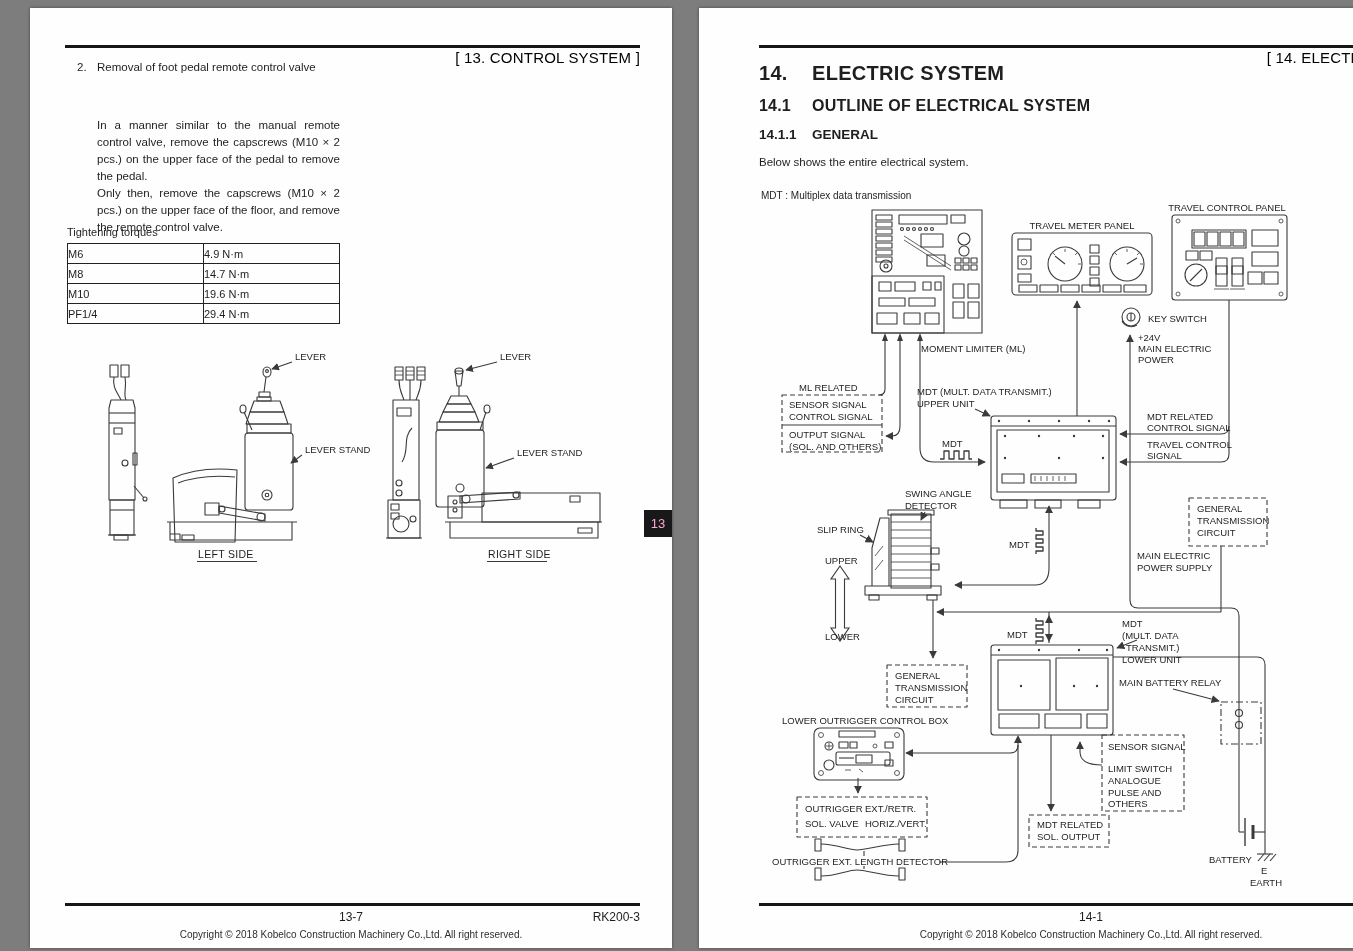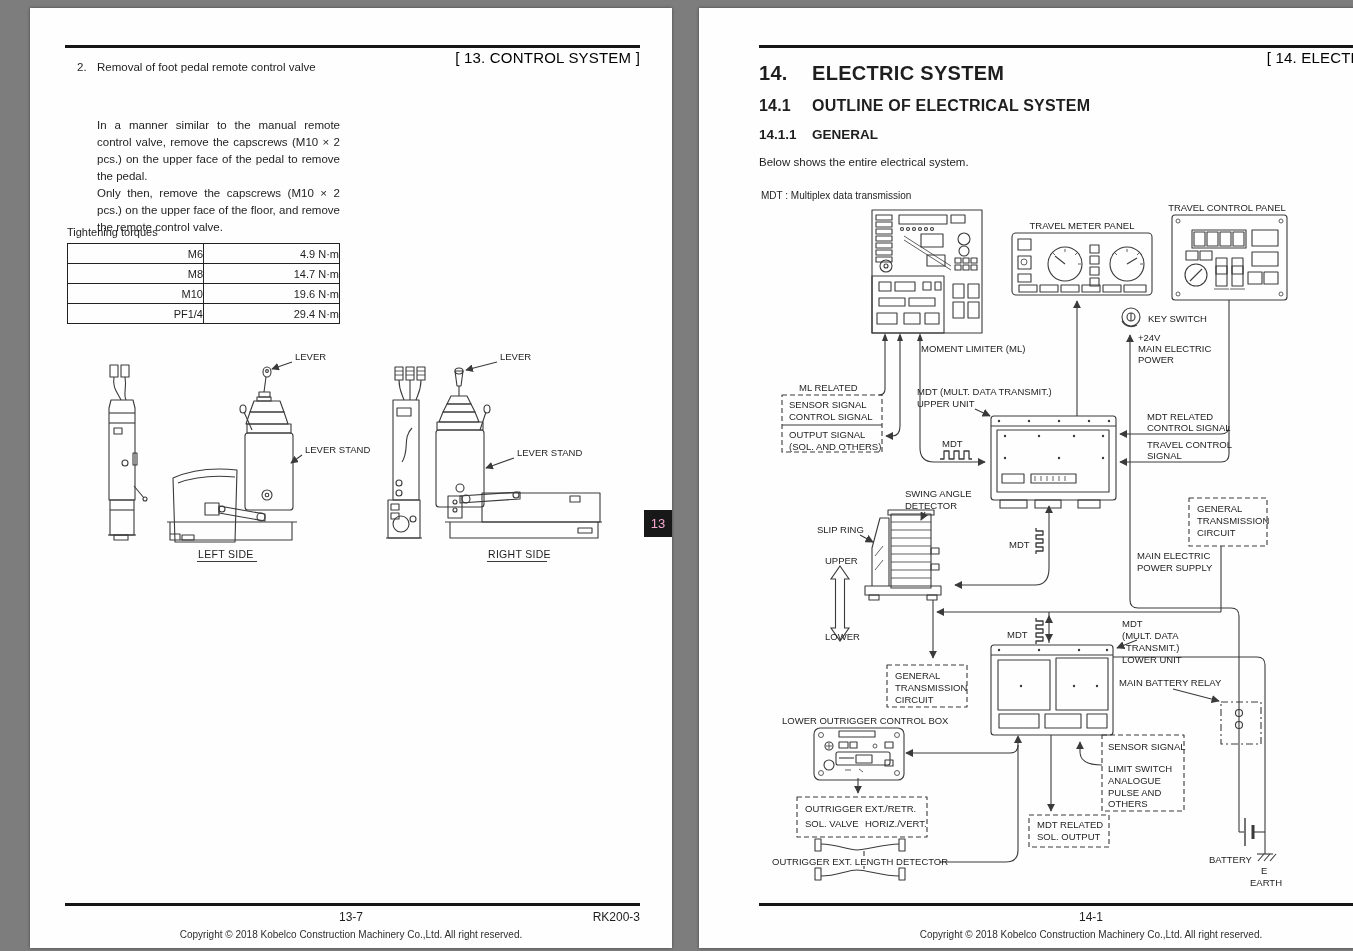--- a/index.html
+++ b/index.html
@@ -21,21 +21,21 @@
   .page-right .top-rule{left:60px;right:28px;}
 
   .item-line{position:absolute;top:53px;font-size:11.5px;}
   .item-num{left:47px;}
   .item-title{left:67px;}
   .body-paras{position:absolute;left:67px;top:84px;width:243px;font-size:11.5px;line-height:17px;text-align:justify;margin-top:25px;}
   .body-paras p{margin:0;}
 
   .table-caption{position:absolute;left:37px;top:218px;font-size:11px;}
   table.torque{position:absolute;left:37px;top:235px;border-collapse:collapse;font-size:11px;}
-  table.torque td{border:1px solid #222;width:135px;height:19px;text-align:right;padding:0;}
+  table.torque td{border:1px solid #222;width:135px;height:19px;text-align:left;padding:0;}
 
   .tab-black{position:absolute;background:#181818;color:#f9a8d4;font-size:13px;
     display:flex;align-items:center;justify-content:center;}
   .tab-13{right:0;top:502px;width:28px;height:27px;}
   .tab-14{right:0;top:537px;width:26px;height:27px;text-align:right;}
 
   .footer-rule{position:absolute;top:895px;height:3px;background:#161616;}
   .page-left  .footer-rule{left:35px;right:32px;}
   .page-right .footer-rule{left:60px;right:28px;}
   .page-num{position:absolute;top:902px;left:0;width:100%;text-align:center;font-size:12px;}

